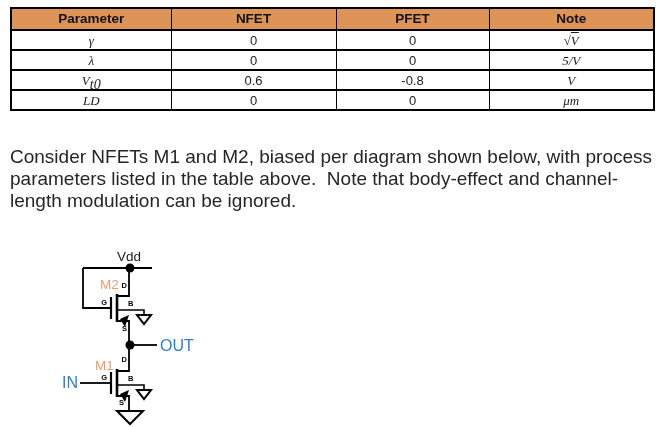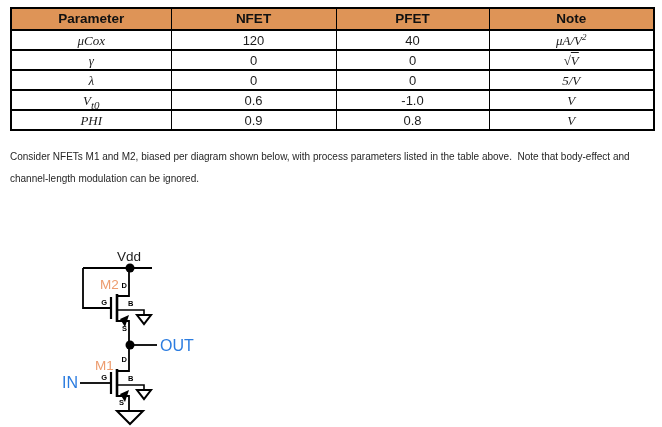--- a/index.html
+++ b/index.html
@@ -7,25 +7,25 @@
         font-family:"Liberation Sans",sans-serif;color:#1c1c1c;}
 
   
   table.params{position:absolute;left:10px;top:7px;width:643px;border-collapse:collapse;
                border:2px solid #000;table-layout:fixed;}
   table.params th, table.params td{border:solid #000;border-width:2px 1.5px;text-align:center;
                vertical-align:middle;padding:0;height:18px;font-size:13px;line-height:1;}
   table.params th{background:#DE9457;font-weight:600;font-size:13.5px;height:20px;color:#111;}
   td.ital{font-style:italic;font-family:"Liberation Serif",serif;font-size:13.5px;}
   td sup{font-size:9px;vertical-align:super;line-height:0;}
-  td sub{font-size:11px;vertical-align:sub;line-height:0;font-style:italic;}
+  td sub{font-size:14px;vertical-align:sub;line-height:0;font-style:italic;}
   .oline{text-decoration:overline;}
 
   
-  .para{position:absolute;left:10px;top:146px;width:648px;margin:0;font-size:10px;
+  .para{position:absolute;left:10px;top:146px;width:648px;margin:0;font-size:19px;
         line-height:22px;white-space:pre-wrap;color:#262626;}
 
   
   svg.circuit{position:absolute;left:40px;top:242px;}
   svg.circuit text{font-family:"Liberation Sans",sans-serif;}
   .wire{stroke:#000;stroke-width:1.8;fill:none;}
   .bar{stroke:#000;stroke-width:2.6;fill:none;}
   .gatebar{stroke:#000;stroke-width:2.2;fill:none;}
   .thin{stroke:#000;stroke-width:1.6;fill:none;}
   .gnd{fill:#fff;stroke:#000;stroke-width:2;}
@@ -50,48 +50,42 @@
     <thead>
       <tr>
         <th>Parameter</th>
         <th>NFET</th>
         <th>PFET</th>
         <th>Note</th>
       </tr>
     </thead>
     <tbody>
       <tr>
-        <td class="ital">μCox</td>
-        <td>120</td>
-        <td>40</td>
-        <td class="ital"><span>μA/V</span><sup>2</sup></td>
-      </tr>
-      <tr>
         <td class="ital">γ</td>
         <td>0</td>
         <td>0</td>
         <td class="ital"><span>√</span><span class="oline">V</span></td>
       </tr>
       <tr>
         <td class="ital">λ</td>
         <td>0</td>
         <td>0</td>
         <td class="ital">5/V</td>
       </tr>
       <tr>
         <td class="ital"><span>V</span><sub>t0</sub></td>
         <td>0.6</td>
-        <td>-1.0</td>
+        <td>-0.8</td>
         <td class="ital">V</td>
       </tr>
       <tr>
-        <td class="ital">PHI</td>
-        <td>0.9</td>
-        <td>0.8</td>
-        <td class="ital">V</td>
+        <td class="ital">LD</td>
+        <td>0</td>
+        <td>0</td>
+        <td class="ital">μm</td>
       </tr>
     </tbody>
   </table>
 
   <p class="para">Consider NFETs M1 and M2, biased per diagram shown below, with process parameters listed in the table above.  Note that body-effect and channel-length modulation can be ignored.</p>
 
   <svg class="circuit" width="220" height="185" viewBox="40 242 220 185" xmlns="http://www.w3.org/2000/svg">
 
     <text class="vddlbl" x="117" y="261">Vdd</text>
     <path class="wire" d="M83,268 H152"></path>

